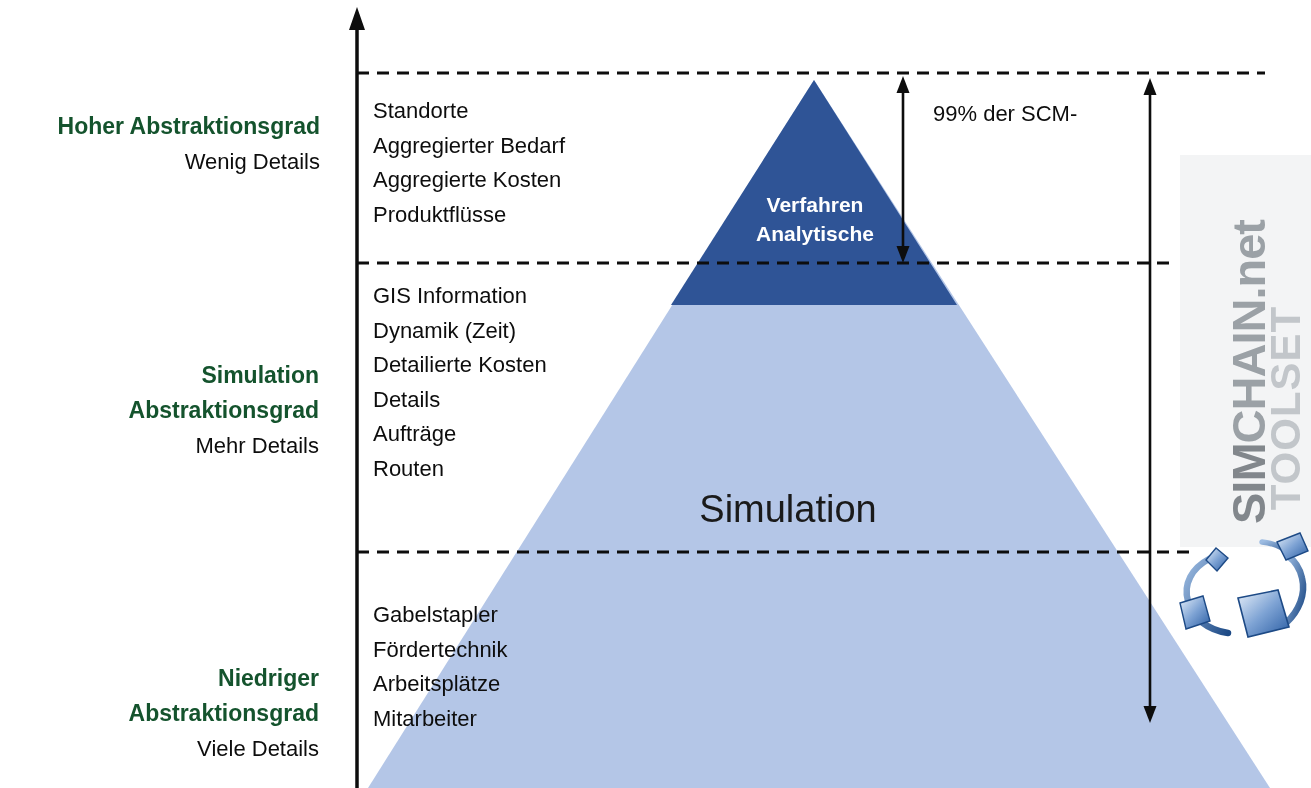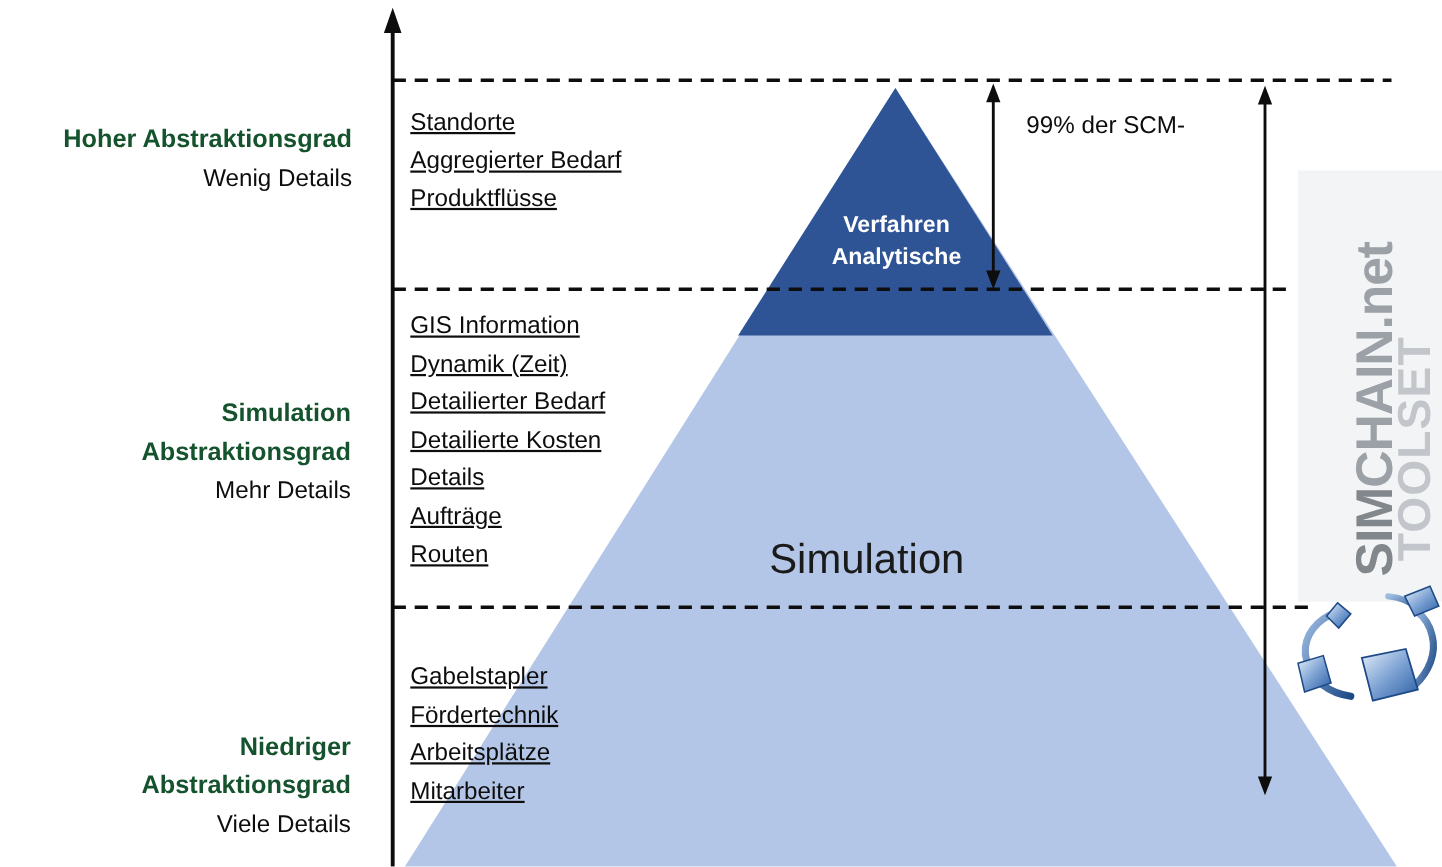--- a/index.html
+++ b/index.html
@@ -5,21 +5,21 @@
   html,body{margin:0;padding:0;background:#ffffff;}
   body{font-family:"Liberation Sans", sans-serif; color:#111;}
   #stage{position:relative;width:1311px;height:788px;background:#fff;overflow:hidden;}
   #diagram-svg{position:absolute;left:0;top:0;}
 
   .label-block{position:absolute;text-align:right;line-height:36px;white-space:nowrap;}
   .lvl-title{font-weight:bold;font-size:23px;color:#14532d;}
   .lvl-sub{font-weight:normal;font-size:22px;color:#0d0d0d;}
   .lvl2,.lvl3{line-height:35px;}
 
-  .item-list{position:absolute;text-align:left;line-height:34.6px;font-size:22px;color:#0d0d0d;white-space:nowrap;text-decoration:underline;}
+  .item-list{position:absolute;text-align:left;line-height:34.6px;font-size:22px;color:#0d0d0d;white-space:nowrap;}
   .item-list div{height:34.6px;}
 
   #annotation{position:absolute;left:933px;top:96px;font-size:22px;line-height:36px;color:#0d0d0d;white-space:nowrap;}
 
   #pyramid-top-label{position:absolute;left:734px;top:190px;width:162px;text-align:center;
     color:#ffffff;font-weight:bold;font-size:21px;line-height:29px;}
   #pyramid-body-label{position:absolute;left:638px;top:489px;width:300px;text-align:center;
     color:#1a1a1a;font-size:38px;line-height:40px;}
   #logo-brand{position:absolute;left:1039px;top:347px;width:420px;height:50px;
     transform:rotate(-90deg);text-align:center;font-size:47px;letter-spacing:-1px;line-height:50px;white-space:nowrap;}
@@ -82,32 +82,32 @@
     </g>
   </svg>
 
   <div class="label-block lvl1" style="right:991px;top:108px;">
     <div class="lvl-title">Hoher Abstraktionsgrad</div>
     <div class="lvl-sub">Wenig Details</div>
   </div>
   <div class="item-list" style="left:373px;top:94px;">
     <div>Standorte</div>
     <div>Aggregierter Bedarf</div>
+    <div>Aggregierte Kosten</div>
     <div>Produktflüsse</div>
   </div>
 
   <div class="label-block lvl2" style="right:992px;top:358px;">
     <div class="lvl-title">Simulation</div>
     <div class="lvl-title">Abstraktionsgrad</div>
     <div class="lvl-sub">Mehr Details</div>
   </div>
   <div class="item-list" style="left:373px;top:279px;">
     <div>GIS Information</div>
     <div>Dynamik (Zeit)</div>
-    <div>Detailierter Bedarf</div>
     <div>Detailierte Kosten</div>
     <div>Details</div>
     <div>Aufträge</div>
     <div>Routen</div>
   </div>
 
   <div class="label-block lvl3" style="right:992px;top:661px;">
     <div class="lvl-title">Niedriger</div>
     <div class="lvl-title">Abstraktionsgrad</div>
     <div class="lvl-sub">Viele Details</div>

